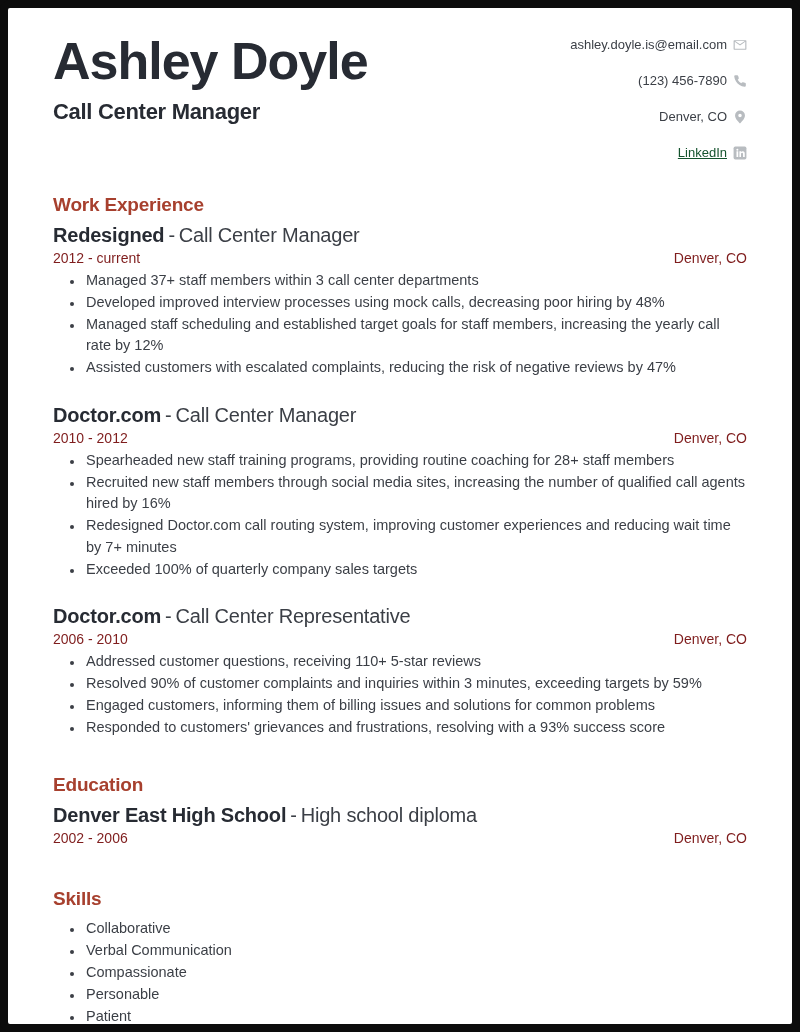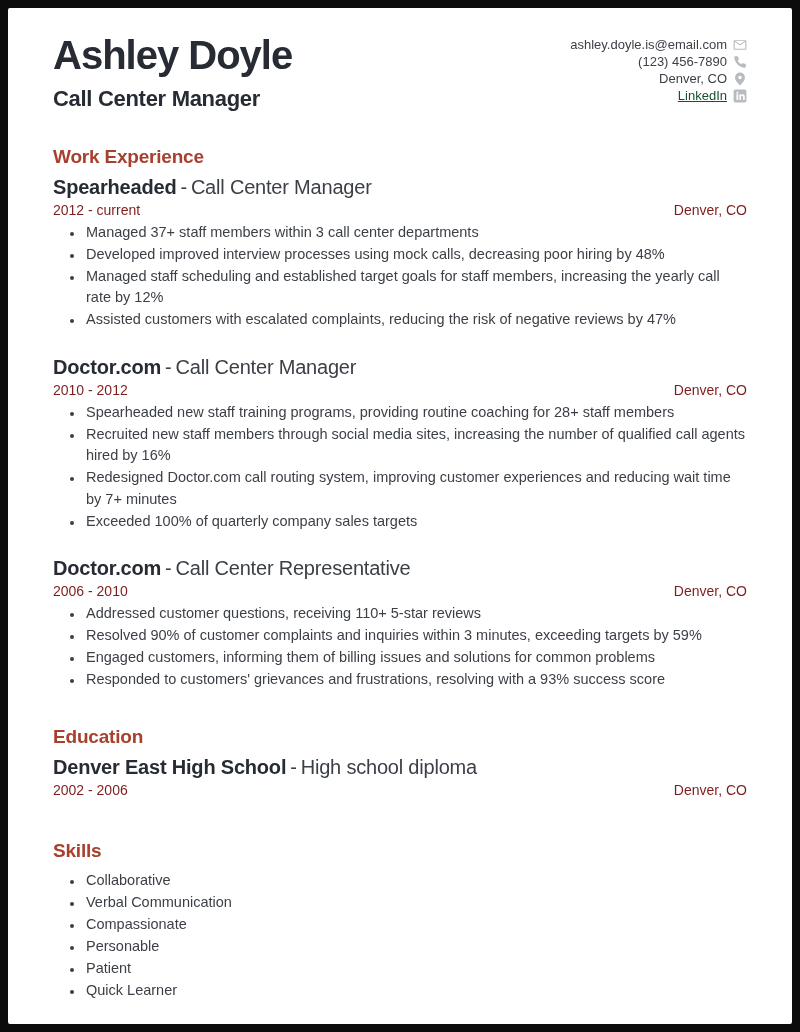--- a/index.html
+++ b/index.html
@@ -9,28 +9,28 @@
     width: 800px; height: 1032px;
     border: 8px solid #0c0c0c;
     background: #ffffff;
     border-radius: 10px;
     padding: 26px 45px 20px 45px;
     overflow: hidden;
   }
   
   .header { display: flex; justify-content: space-between; align-items: flex-start; margin-bottom: 34px; }
   .name {
-    font-size: 40px; font-weight: 700; color: #272b33;
+    font-size: 52px; font-weight: 700; color: #272b33;
     letter-spacing: -1px; line-height: 1.05;
   }
   .job-title-sub {
     font-size: 22px; font-weight: 700; color: #272b33;
     letter-spacing: -0.3px; margin-top: 10px;
   }
-  .contact { display: flex; flex-direction: column; align-items: flex-end; gap: 2px; padding-top: 3px; }
+  .contact { display: flex; flex-direction: column; align-items: flex-end; gap: 21px; padding-top: 3px; }
   .contact-line { display: flex; align-items: center; gap: 6px; font-size: 13px; color: #3b3f46; }
   .contact-line .icon { width: 14px; height: 14px; display: inline-flex; flex: 0 0 auto; }
   .contact-line .icon svg { width: 14px; height: 14px; }
   a.link { color: #14532d; text-decoration: underline; cursor: pointer; }
   
   .section-heading {
     font-size: 19px; font-weight: 700; color: #a7402e;
     letter-spacing: -0.2px; margin-bottom: 7px;
   }
   .section { margin-bottom: 30px; }
@@ -100,21 +100,21 @@
         </span>
       </div>
     </div>
   </div>
 
   <div class="section">
     <div class="section-heading">Work Experience</div>
 
     <div class="entry">
       <div class="entry-title">
-        <span class="org">Spearheaded</span><span class="sep">-</span><span class="role">Call Center Manager</span>
+        <span class="org">Redesigned</span><span class="sep">-</span><span class="role">Call Center Manager</span>
       </div>
       <div class="entry-meta">
         <span>2012 - current</span>
         <span>Denver, CO</span>
       </div>
       <ul class="bullets">
         <li>Managed 37+ staff members within 3 call center departments</li>
         <li>Developed improved interview processes using mock calls, decreasing poor hiring by 48%</li>
         <li>Managed staff scheduling and established target goals for staff members, increasing the yearly call rate by 12%</li>
         <li>Assisted customers with escalated complaints, reducing the risk of negative reviews by 47%</li>

